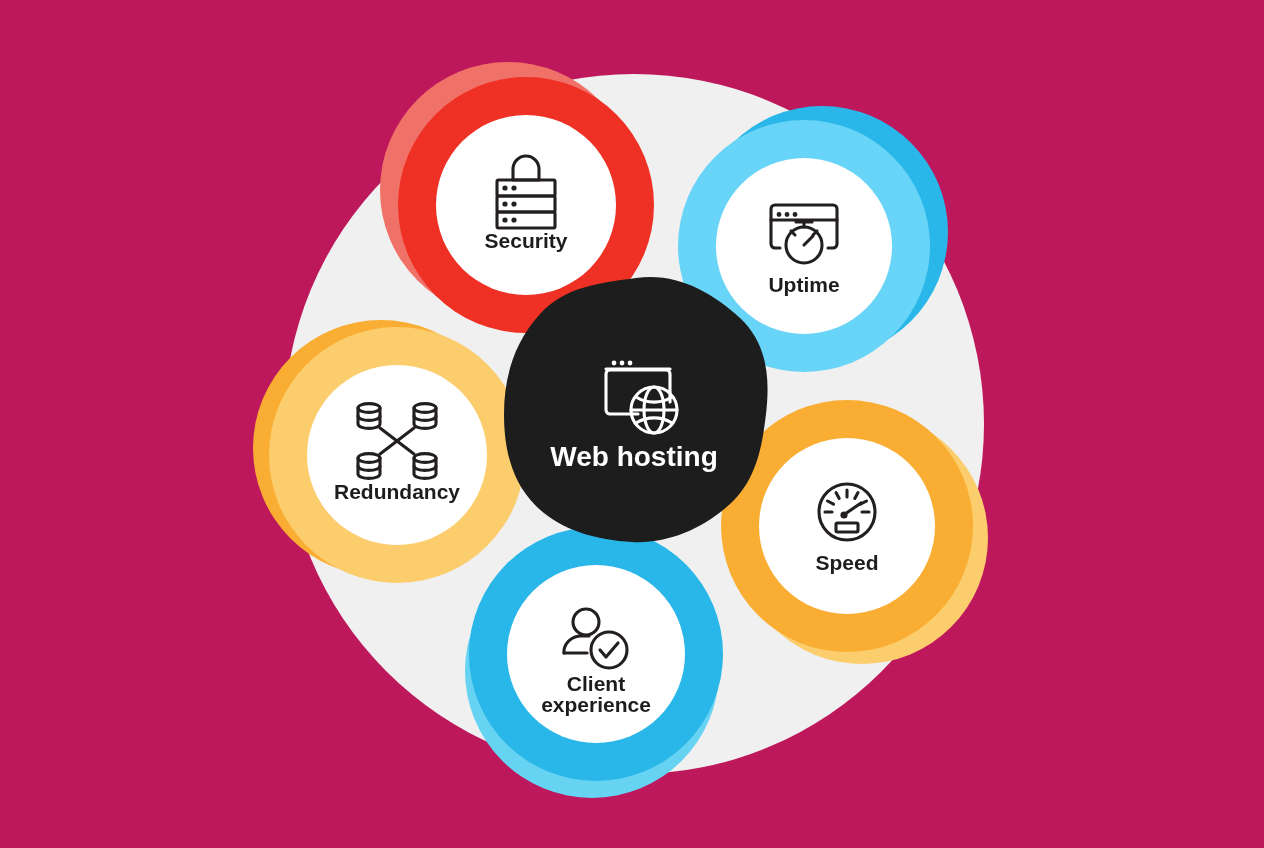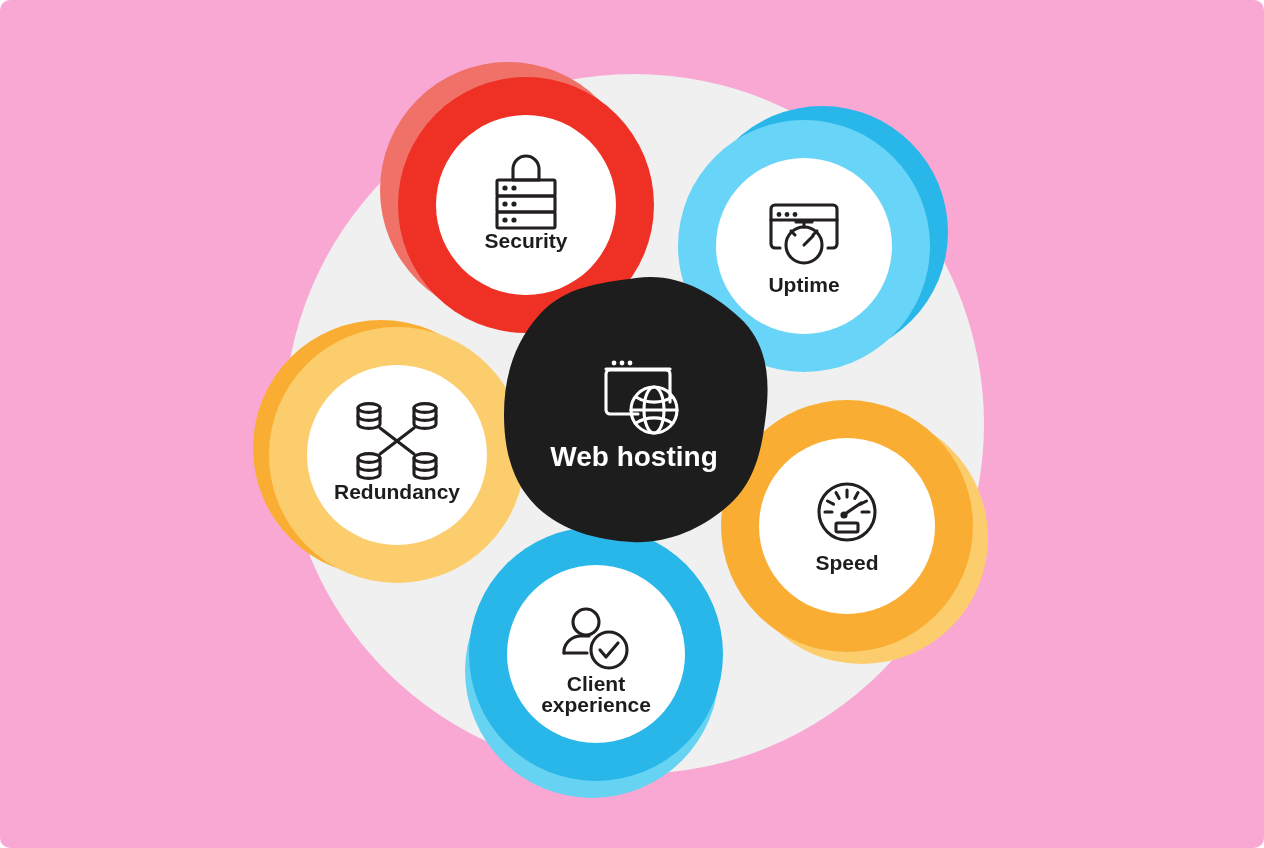--- a/index.html
+++ b/index.html
@@ -9,23 +9,22 @@
     background: #ffffff;
   }
   body {
     font-family: "Liberation Sans", sans-serif;
     -webkit-font-smoothing: antialiased;
   }
   #stage {
     position: relative;
     width: 1264px;
     height: 848px;
-    background: #f9a8d4;
+    background: #be185d;
     overflow: hidden;
-    border-radius: 10px;
   }
   #diagram-svg {
     position: absolute;
     left: 0;
     top: 0;
     width: 1264px;
     height: 848px;
     display: block;
   }
   .node-label {

